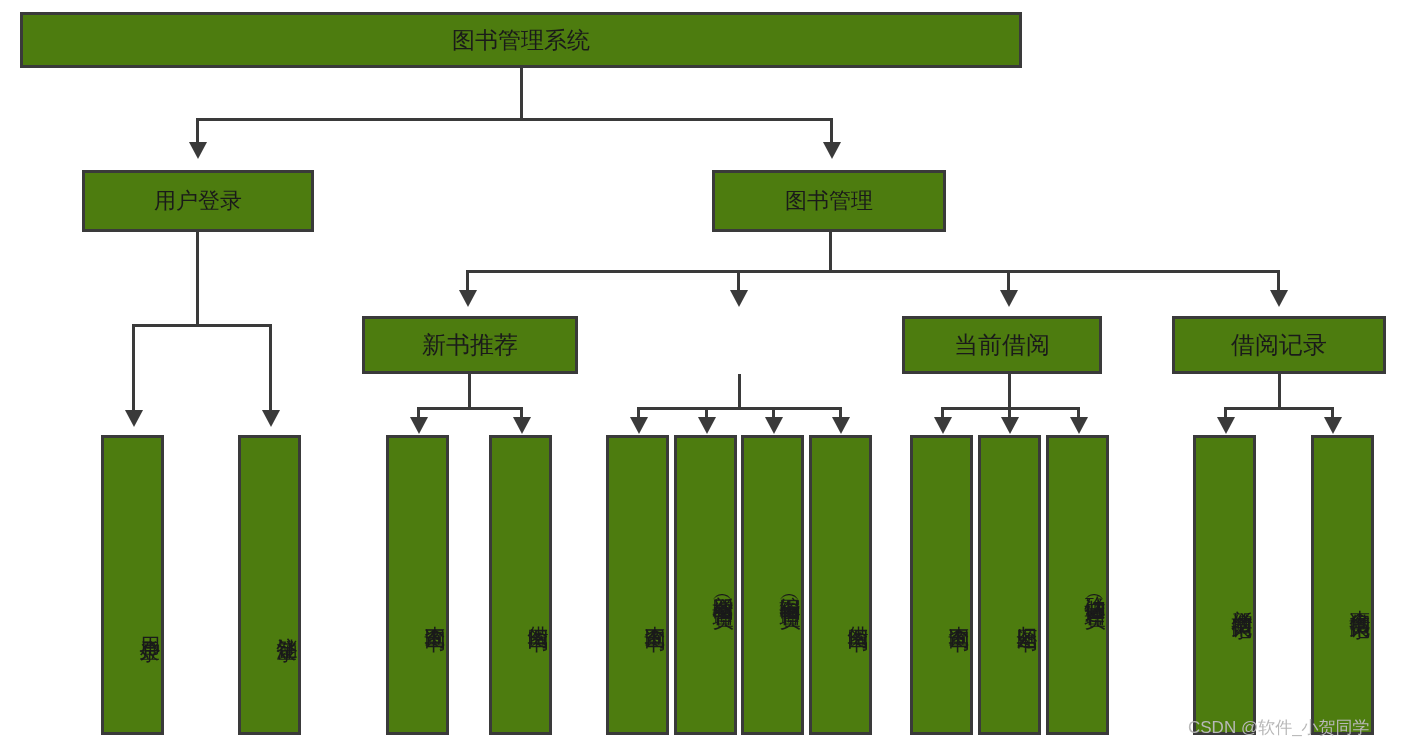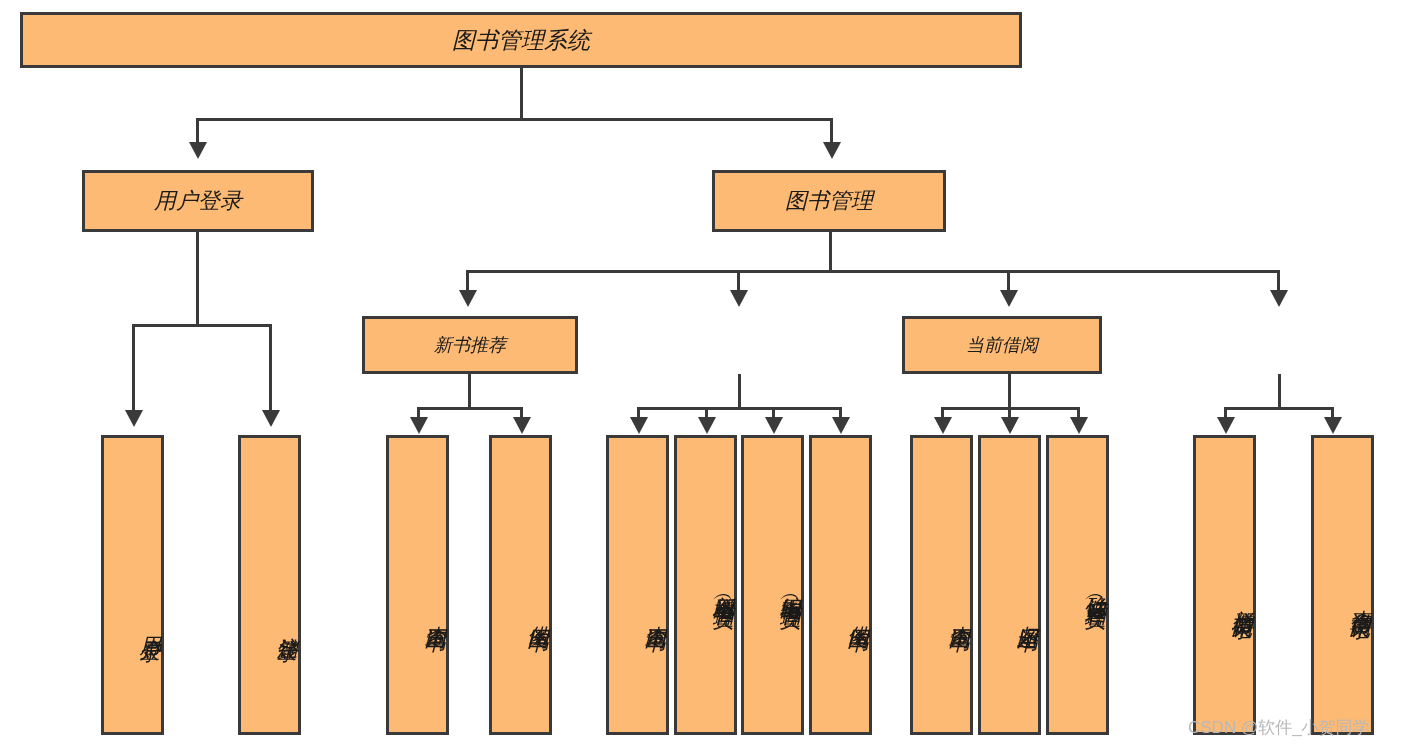--- a/index.html
+++ b/index.html
@@ -15,35 +15,34 @@
     width: 1405px;
     height: 747px;
     background: #ffffff;
     overflow: hidden;
   }
   
   .node {
     position: absolute;
     box-sizing: border-box;
     border: 3px solid #3a3a3a;
-    background: #fdba74;
+    background: #4d7c0f;
     display: flex;
     align-items: center;
     justify-content: center;
     color: #1a1a1a;
-    font-style: italic;
   }
   .node.root {
     font-size: 23px;
   }
   .node.lvl2 {
     font-size: 22px;
   }
   .node.lvl3 {
-    font-size: 18px;
+    font-size: 24px;
   }
   
   .node.leaf {
     writing-mode: vertical-rl;
     text-orientation: upright;
     font-size: 21px;
     letter-spacing: 2px;
     align-items: flex-start;
     justify-content: center;
     padding-top: 14px;
@@ -125,20 +124,23 @@
   <div class="arrow" style="left:1000px; top:290px;"></div>
   <div class="vline" style="left:1277px; top:270px; height:22px;"></div>
   <div class="arrow" style="left:1270px; top:290px;"></div>
 
   <div class="node lvl3" style="left:362px; top:316px; width:216px; height:58px;">
     <span>新书推荐</span>
   </div>
   <div class="node lvl3" style="left:902px; top:316px; width:200px; height:58px;">
     <span>当前借阅</span>
   </div>
+  <div class="node lvl3" style="left:1172px; top:316px; width:214px; height:58px;">
+    <span>借阅记录</span>
+  </div>
 
   <div class="vline" style="left:468px; top:374px; height:33px;"></div>
   <div class="hline" style="left:417px; top:407px; width:106px;"></div>
   <div class="vline" style="left:417px; top:407px; height:12px;"></div>
   <div class="arrow" style="left:410px; top:417px;"></div>
   <div class="vline" style="left:520px; top:407px; height:12px;"></div>
   <div class="arrow" style="left:513px; top:417px;"></div>
 
   <div class="vline" style="left:738px; top:374px; height:33px;"></div>
   <div class="hline" style="left:637px; top:407px; width:205px;"></div>

